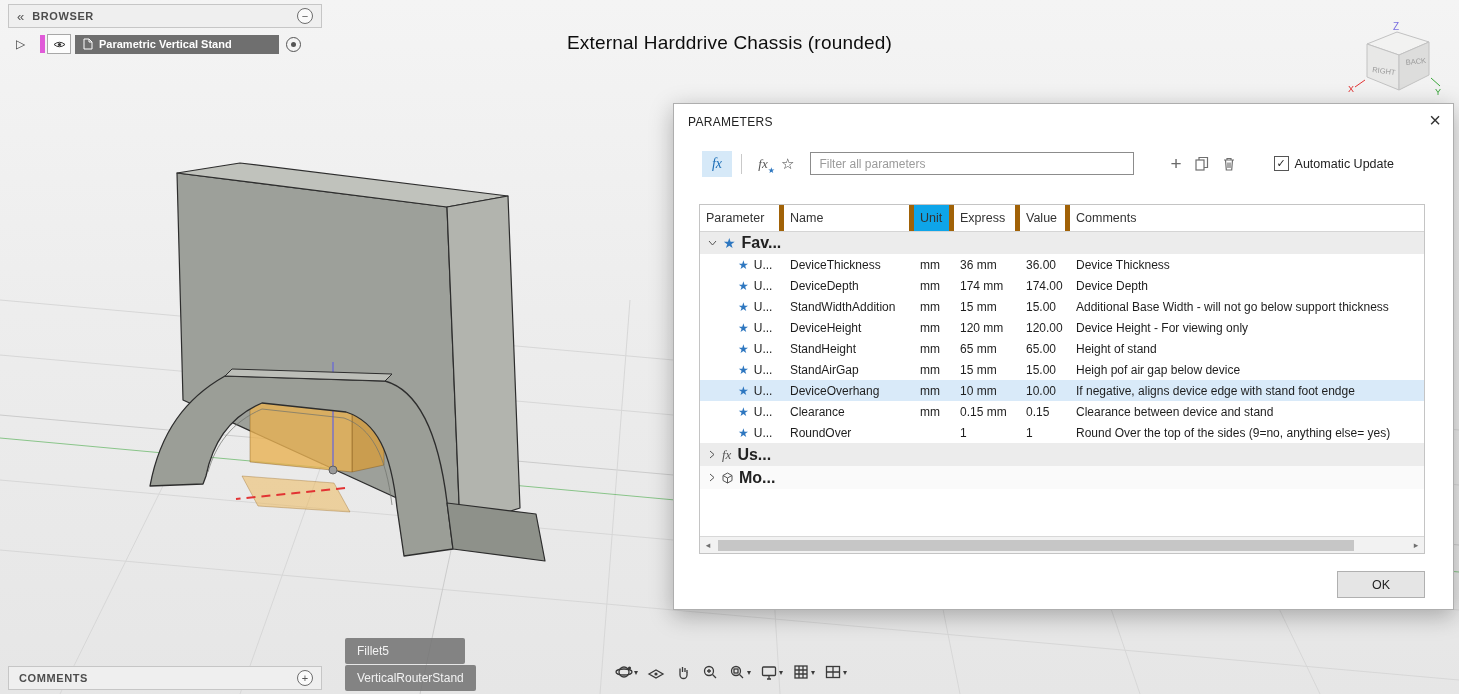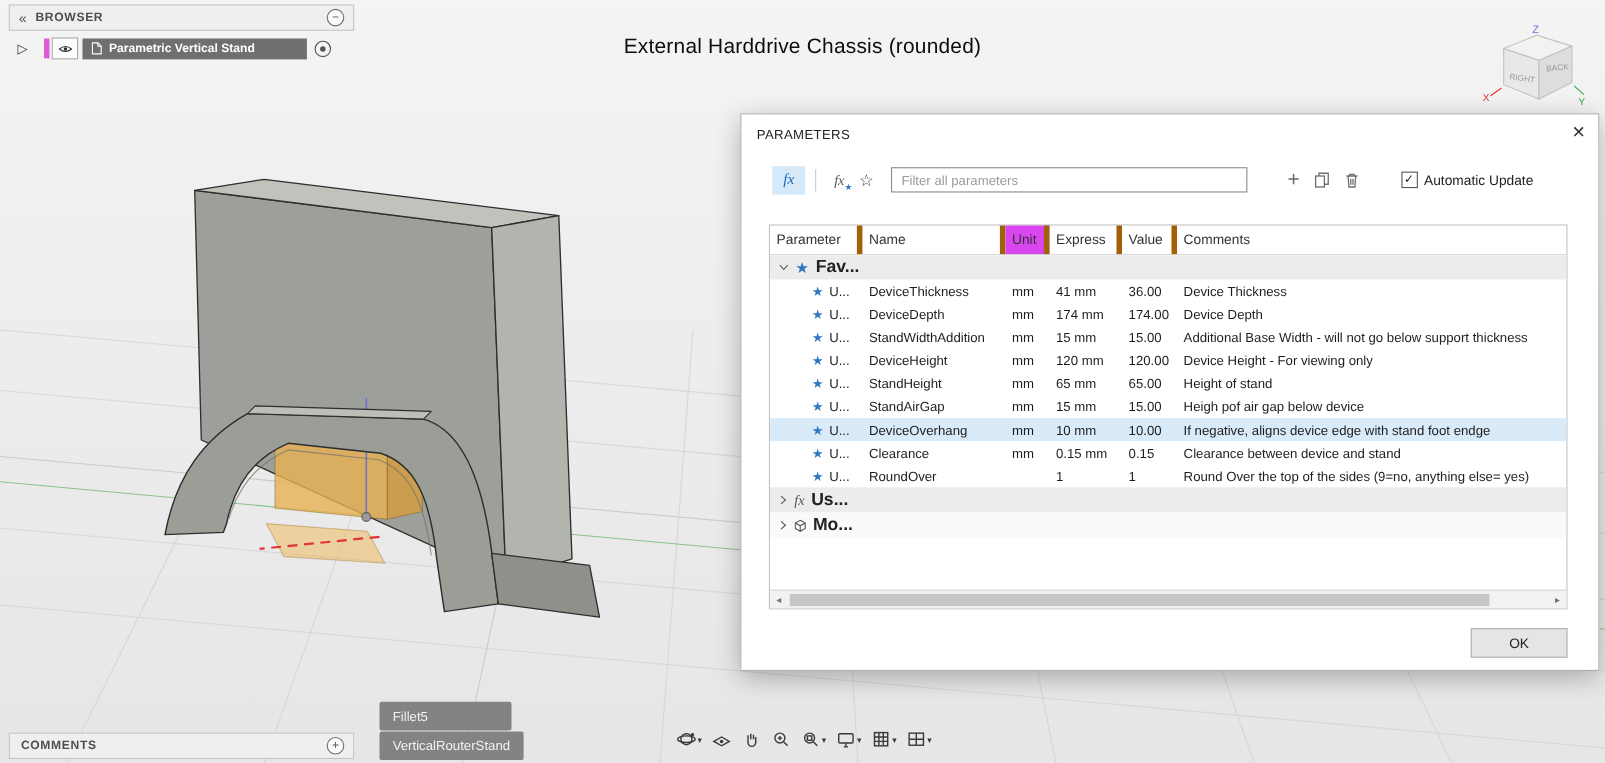--- a/index.html
+++ b/index.html
@@ -60,21 +60,21 @@
   .tb-icon svg{stroke:#6f6f6f;fill:none;stroke-width:1.2;}
   .plus-ic{font-size:19px;margin-left:36px;}
   .auto-update{margin-left:38px;display:flex;align-items:center;gap:6px;cursor:pointer;}
   .checkbox{width:13px;height:13px;border:1px solid #555;background:#fff;display:flex;
     align-items:center;justify-content:center;font-size:11px;color:#222;line-height:11px;}
   .au-label{font-size:12.5px;color:#222;}
   .dlg-table{position:absolute;left:25px;top:100px;width:724px;height:348px;border:1px solid #c4c4c4;background:#fff;}
   .thead{display:grid;grid-template-columns:84px 130px 40px 66px 50px 1fr;height:26px;border-bottom:1px solid #d5d5d5;}
   .th{display:flex;align-items:center;padding:0 6px;font-size:12.5px;color:#333;border-right:5px solid #a16207;white-space:nowrap;overflow:hidden;}
   .th:last-child{border-right:none;}
-  .th.unit{background:#d946ef;}
+  .th.unit{background:#0ea5e9;}
   .tbody{position:absolute;top:27px;left:0;right:0;bottom:16px;overflow:hidden;}
   .grow{display:flex;align-items:center;height:22px;background:#ececec;font-size:12.5px;color:#222;
     gap:6px;padding-left:8px;cursor:pointer;}
   .grow.model{background:#fafafa;}
   .glabel{font-weight:bold;font-size:16px;}
   .bigstar{color:#2e77c0;font-size:14px;line-height:1;}
   .prow{display:grid;grid-template-columns:84px 130px 40px 66px 50px 1fr;height:21px;align-items:center;
     font-size:12px;color:#1e1e1e;}
   .prow.selected{background:#d9eaf9;}
   .cell{padding:0 6px;white-space:nowrap;overflow:hidden;}
@@ -305,21 +305,21 @@
         <span class="glabel">Fav...</span>
       </div>
 
       <div class="prow">
         <div class="cell c-param">
             <span class="star">★</span>
             <span>U...</span>
           </div>
         <div class="cell">DeviceThickness</div>
         <div class="cell">mm</div>
-        <div class="cell">41 mm</div>
+        <div class="cell">36 mm</div>
         <div class="cell">36.00</div>
         <div class="cell">Device Thickness</div>
       </div>
       <div class="prow">
         <div class="cell c-param">
             <span class="star">★</span>
             <span>U...</span>
           </div>
         <div class="cell">DeviceDepth</div>
         <div class="cell">mm</div>

